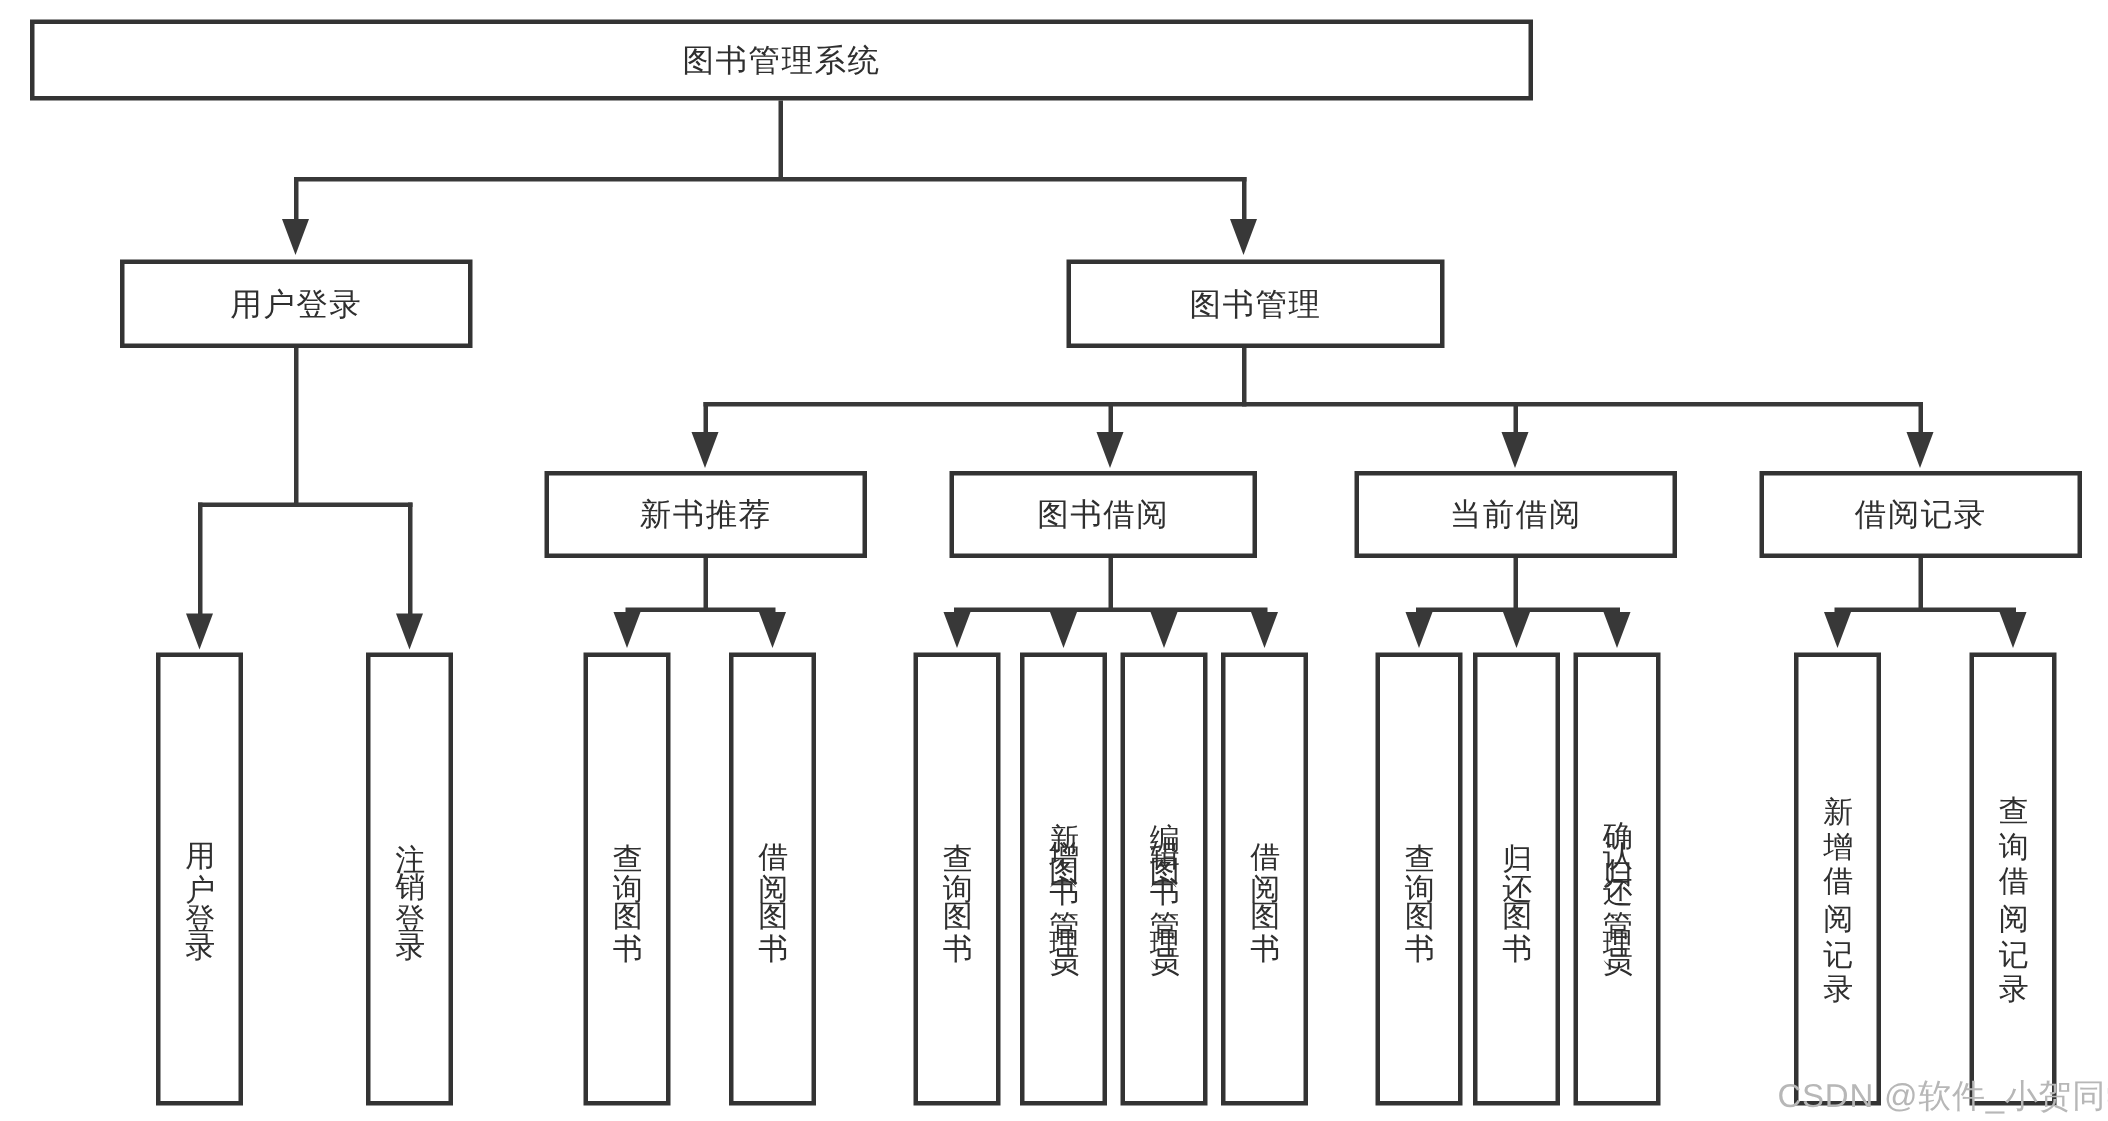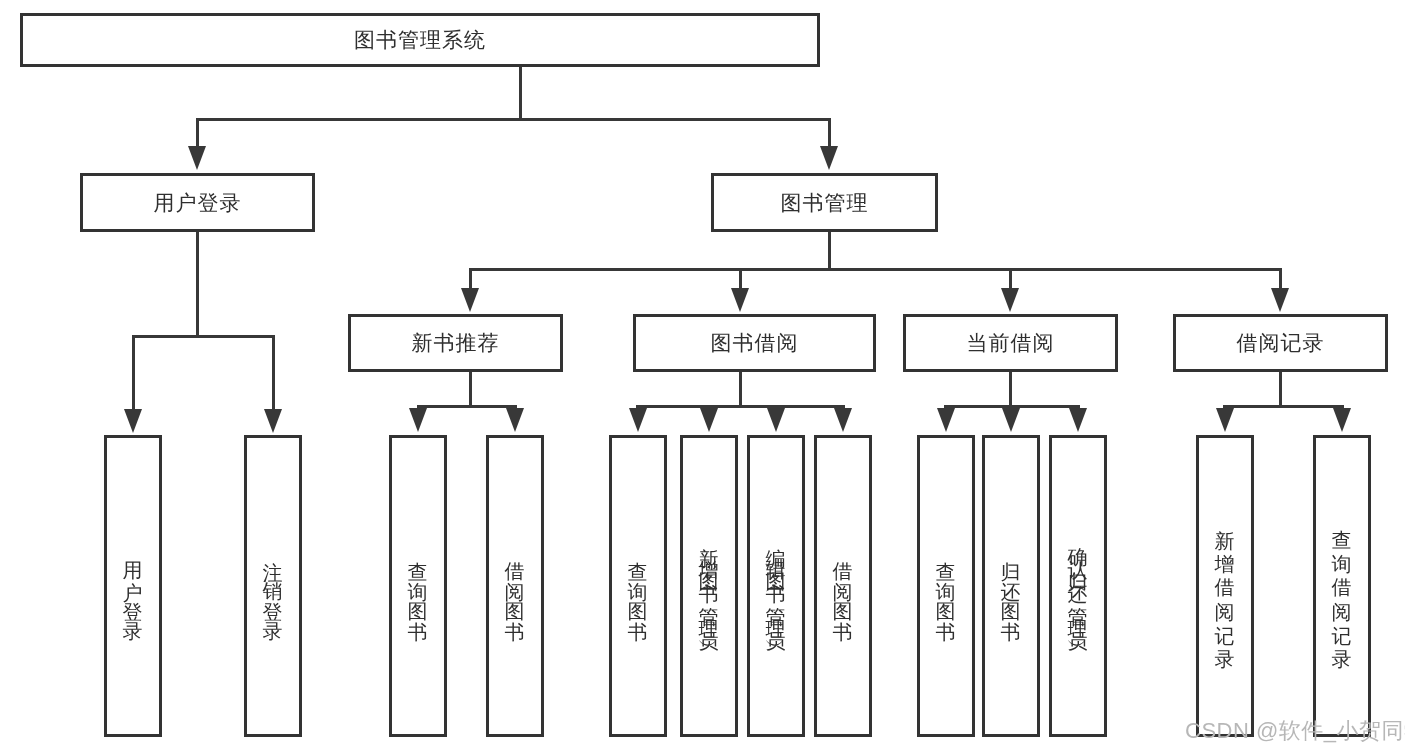--- a/index.html
+++ b/index.html
@@ -54,52 +54,52 @@
     white-space: nowrap;
     z-index: 10;
     letter-spacing: 0.5px;
   }
 </style>
 </head>
 <body>
 
 <div class="canvas">
 
-  <div class="box" style="left:20px; top:13px; width:800px; height:54px;">图书管理系统</div>
+  <div class="box" style="left:20px; top:13px; width:1002px; height:54px;">图书管理系统</div>
 
   <div class="vline" style="left:519px; top:67px;  height:51px;"></div>
   <div class="hline" style="left:196px; top:118px; width:635px;"></div>
   <div class="vline" style="left:196px; top:118px; height:30px;"></div>
   <div class="arrow" style="left:188px; top:146px;"></div>
   <div class="vline" style="left:828px; top:118px; height:30px;"></div>
   <div class="arrow" style="left:820px; top:146px;"></div>
 
   <div class="box" style="left:80px; top:173px; width:235px; height:59px;">用户登录</div>
-  <div class="box" style="left:711px; top:173px; width:227px; height:59px;text-align:center;">图书管理</div>
+  <div class="box" style="left:711px; top:173px; width:252px; height:59px;text-align:center;">图书管理</div>
 
   <div class="vline" style="left:196px; top:232px; height:106px;"></div>
   <div class="hline" style="left:132px; top:335px; width:143px;"></div>
   <div class="vline" style="left:132px; top:335px; height:76px;"></div>
   <div class="arrow" style="left:124px; top:409px;"></div>
   <div class="vline" style="left:272px; top:335px; height:76px;"></div>
   <div class="arrow" style="left:264px; top:409px;"></div>
 
   <div class="vline" style="left:828px; top:232px; height:39px;"></div>
   <div class="hline" style="left:469px; top:268px; width:813px;"></div>
   <div class="vline" style="left:469px;  top:268px; height:24px;"></div>
   <div class="arrow" style="left:461px;  top:288px;"></div>
   <div class="vline" style="left:739px;  top:268px; height:24px;"></div>
   <div class="arrow" style="left:731px;  top:288px;"></div>
   <div class="vline" style="left:1009px; top:268px; height:24px;"></div>
   <div class="arrow" style="left:1001px; top:288px;"></div>
   <div class="vline" style="left:1279px; top:268px; height:24px;"></div>
   <div class="arrow" style="left:1271px; top:288px;"></div>
 
-  <div class="box" style="left:348px; top:314px; width:215px; height:58px;">新书推荐</div>
-  <div class="box" style="left:633px; top:314px; width:243px; height:58px;">图书借阅</div>
+  <div class="box" style="left:363px; top:314px; width:215px; height:58px;">新书推荐</div>
+  <div class="box" style="left:633px; top:314px; width:205px; height:58px;">图书借阅</div>
   <div class="box" style="left:1173px; top:314px; width:215px; height:58px;">借阅记录</div>
   <div class="box" style="left:903px; top:314px; width:215px; height:58px;">当前借阅</div>
 
   <div class="vline" style="left:469px; top:372px; height:36px;"></div>
   <div class="hline" style="left:417px; top:405px; width:100px;"></div>
   <div class="arrow" style="left:409px; top:408px;"></div>
   <div class="arrow" style="left:506px; top:408px;"></div>
 
   <div class="vline" style="left:739px; top:372px; height:36px;"></div>
   <div class="hline" style="left:636px; top:405px; width:209px;"></div>

